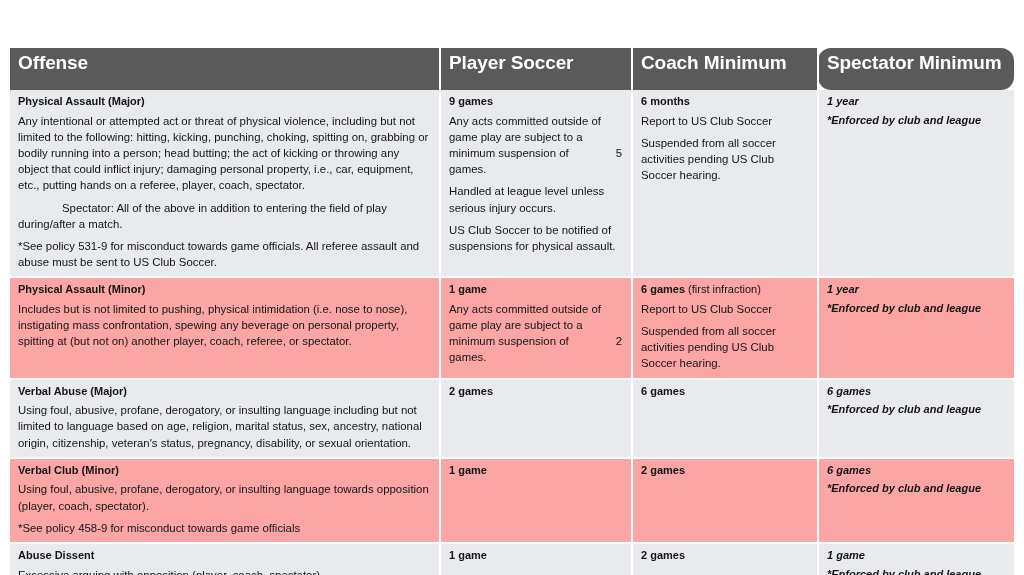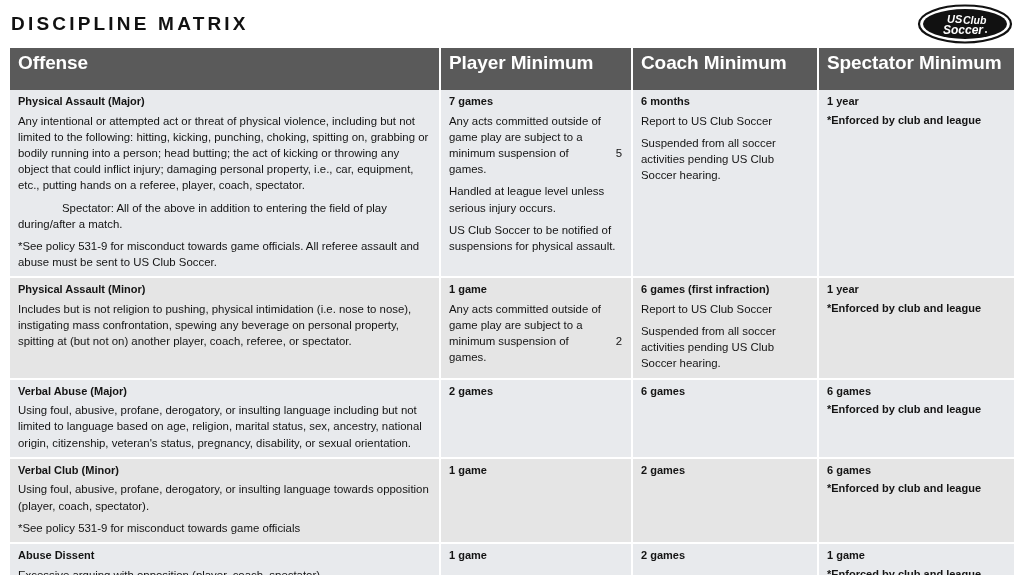--- a/index.html
+++ b/index.html
@@ -60,110 +60,96 @@
     color: #ffffff;
     font-size: 19px;
     font-weight: bold;
     text-align: left;
     padding: 4px 8px 16px 8px;
     height: 31px;
     border-right: 2px solid #ffffff;
     vertical-align: middle;
     letter-spacing: -0.1px;
   }
-  .matrix thead th:last-child { border-right: none; }
+  .matrix thead th:last-child { border-right: none; border-radius: 13px; }
 
   .matrix tbody td {
     vertical-align: top;
     padding: 4px 8px 6px 8px;
     font-size: 11.4px;
     line-height: 1.42;
     color: #141414;
     border-right: 2px solid #ffffff;
     border-bottom: 2px solid #ffffff;
   }
-  .matrix tbody td:last-child { border-right: none; }
+  .matrix tbody td:last-child { border-right: none; font-style: italic; }
 
   tr.shade-a td { background: #e8eaed; }
-  tr.shade-b td { background: #e5e5e5; }
+  tr.shade-b td { background: #fca5a5; }
   tr:last-child td { border-bottom: none; }
 
   .cell-head {
     font-weight: bold;
     margin: 0 0 3px 0;
     font-size: 11px;
   }
-  .cell-head .normal { font-weight: bold; }
+  .cell-head .normal { font-weight: normal; }
   p.para { margin: 0 0 6px 0; }
   p.para:last-child { margin-bottom: 0; }
   .b { font-weight: normal; padding-left: 44px; }
 </style>
 </head>
 <body>
 
 <div class="page">
 
-  <div class="titlebar">
-    <div class="doc-title">DISCIPLINE MATRIX</div>
-
-    <div class="logo">
-      <svg viewBox="0 0 96 42" xmlns="http://www.w3.org/2000/svg" aria-hidden="true">
-        <ellipse cx="48" cy="21" rx="46" ry="18.5" fill="none" stroke="#111111" stroke-width="2.2"></ellipse>
-        <ellipse cx="48" cy="21" rx="42" ry="15" fill="#111111"></ellipse>
-        <text x="30" y="20" font-family="'Liberation Sans', sans-serif" font-size="11" font-weight="bold" font-style="italic" fill="#ffffff">US</text>
-        <text x="46" y="21" font-family="'Liberation Sans', sans-serif" font-size="10.5" font-weight="bold" font-style="italic" fill="#ffffff">Club</text>
-        <text x="26" y="31" font-family="'Liberation Sans', sans-serif" font-size="12" font-weight="bold" font-style="italic" fill="#ffffff">Soccer</text>
-        <circle cx="69" cy="29" r="1" fill="#ffffff"></circle>
-      </svg>
-    </div>
-  </div>
 
   <table class="matrix">
     <colgroup>
       <col class="c0">
         <col class="c1">
         <col class="c2">
         <col class="c3">
     </colgroup>
     <thead>
       <tr>
         <th>Offense</th>
-        <th>Player Minimum</th>
+        <th>Player Soccer</th>
         <th>Coach Minimum</th>
         <th>Spectator Minimum</th>
       </tr>
     </thead>
     <tbody id="matrix-body">
         <tr class="shade-a">
           <td>
             <div class="cell-head">Physical Assault (Major)</div>
             <p class="para">Any intentional or attempted act or threat of physical violence, including but not limited to the following: hitting, kicking, punching, choking, spitting on, grabbing or bodily running into a person; head butting; the act of kicking or throwing any object that could inflict injury; damaging personal property, i.e., car, equipment, etc., putting hands on a referee, player, coach, spectator.</p>
             <p class="para"><span class="b">Spectator:</span> All of the above in addition to entering the field of play during/after a match.</p>
             <p class="para">*See policy 531-9 for misconduct towards game officials. All referee assault and abuse must be sent to US Club Soccer.</p>
           </td>
           <td>
-            <div class="cell-head">7 games</div>
+            <div class="cell-head">9 games</div>
             <p class="para">Any acts committed outside of game play are subject to a minimum suspension of <span class="b">5 games.</span></p>
             <p class="para">Handled at league level unless serious injury occurs.</p>
             <p class="para">US Club Soccer to be notified of suspensions for physical assault.</p>
           </td>
           <td>
             <div class="cell-head">6 months</div>
             <p class="para">Report to US Club Soccer</p>
             <p class="para">Suspended from all soccer activities pending US Club Soccer hearing.</p>
           </td>
           <td>
             <div class="cell-head">1 year</div>
             <div class="cell-head">*Enforced by club and league</div>
           </td>
         </tr>
         <tr class="shade-b">
           <td>
             <div class="cell-head">Physical Assault (Minor)</div>
-            <p class="para">Includes but is not religion to pushing, physical intimidation (i.e. nose to nose), instigating mass confrontation, spewing any beverage on personal property, spitting at (but not on) another player, coach, referee, or spectator.</p>
+            <p class="para">Includes but is not limited to pushing, physical intimidation (i.e. nose to nose), instigating mass confrontation, spewing any beverage on personal property, spitting at (but not on) another player, coach, referee, or spectator.</p>
           </td>
           <td>
             <div class="cell-head">1 game</div>
             <p class="para">Any acts committed outside of game play are subject to a minimum suspension of <span class="b">2 games.</span></p>
           </td>
           <td>
             <div class="cell-head">6 games <span class="normal">(first infraction)</span></div>
             <p class="para">Report to US Club Soccer</p>
             <p class="para">Suspended from all soccer activities pending US Club Soccer hearing.</p>
           </td>
@@ -185,21 +171,21 @@
           </td>
           <td>
             <div class="cell-head">6 games</div>
             <div class="cell-head">*Enforced by club and league</div>
           </td>
         </tr>
         <tr class="shade-b">
           <td>
             <div class="cell-head">Verbal Club (Minor)</div>
             <p class="para">Using foul, abusive, profane, derogatory, or insulting language towards opposition (player, coach, spectator).</p>
-            <p class="para">*See policy 531-9 for misconduct towards game officials</p>
+            <p class="para">*See policy 458-9 for misconduct towards game officials</p>
           </td>
           <td>
             <div class="cell-head">1 game</div>
           </td>
           <td>
             <div class="cell-head">2 games</div>
           </td>
           <td>
             <div class="cell-head">6 games</div>
             <div class="cell-head">*Enforced by club and league</div>

